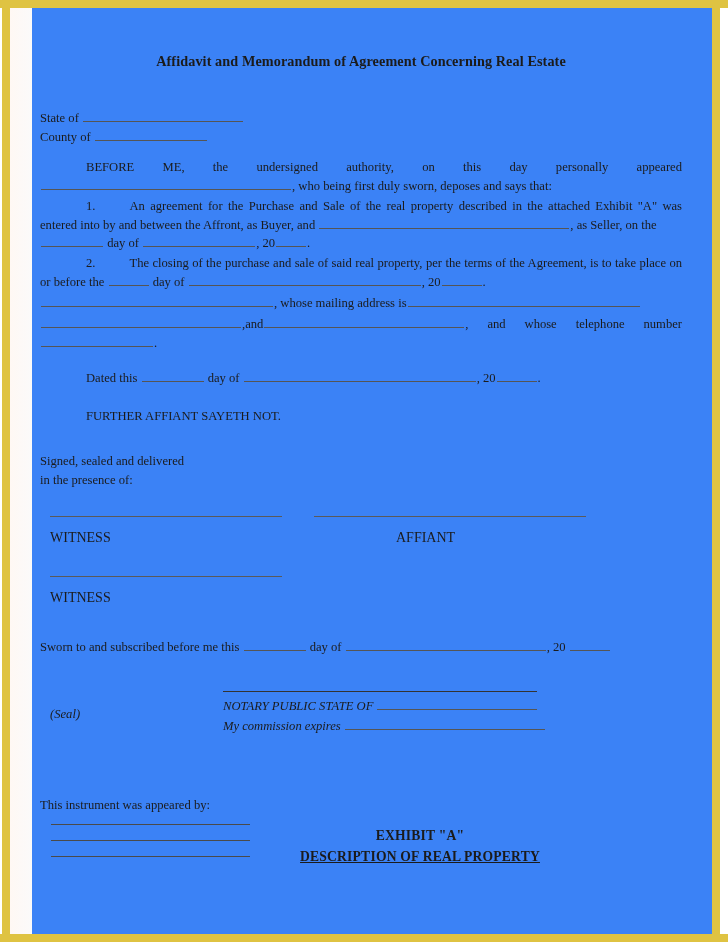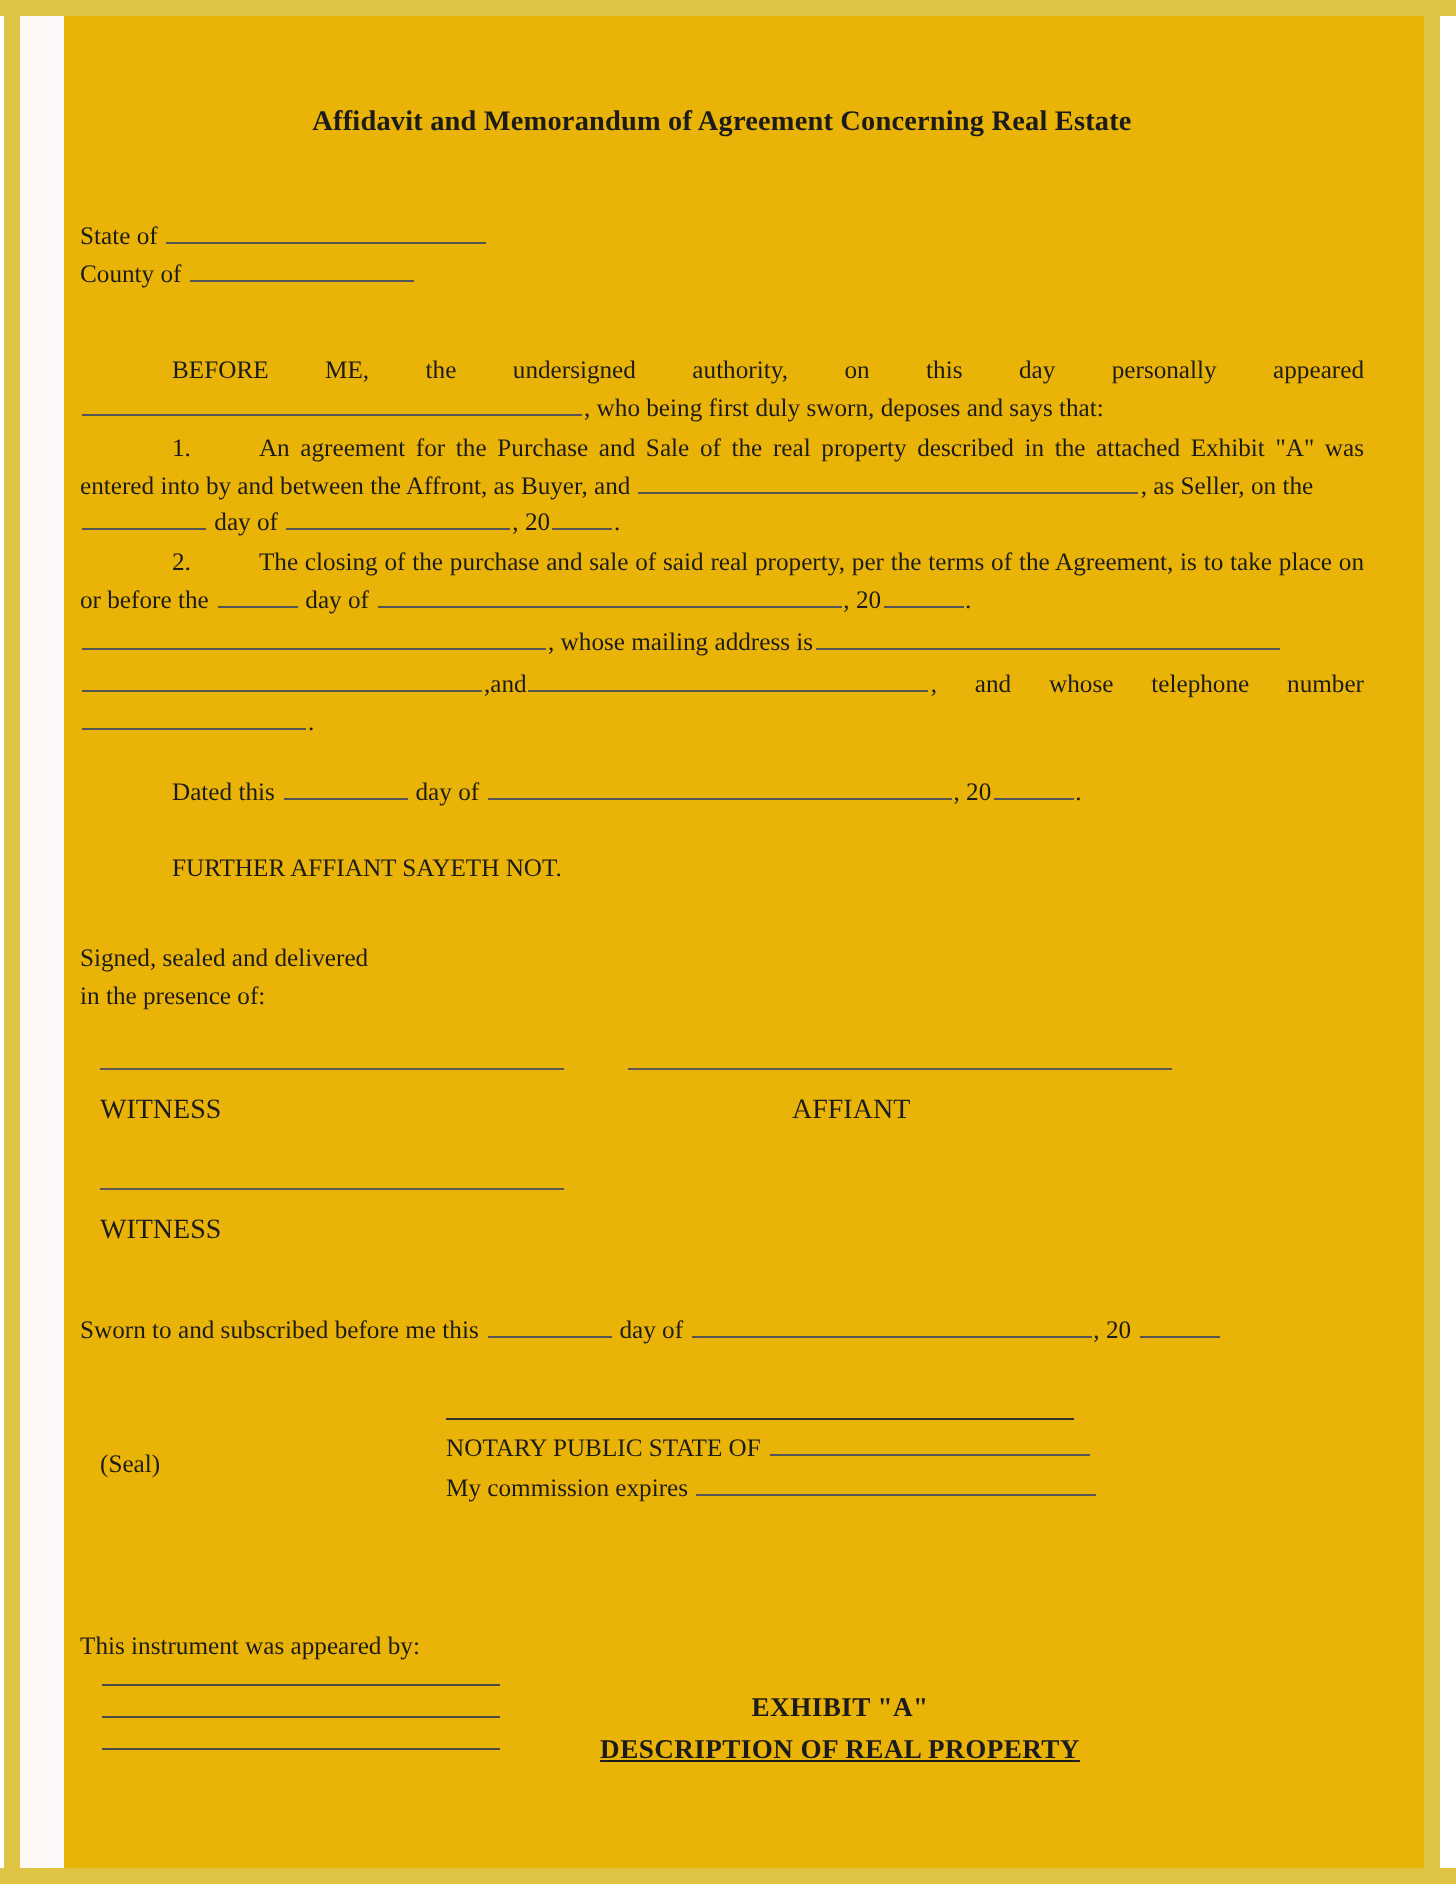--- a/index.html
+++ b/index.html
@@ -48,21 +48,21 @@
   .gutter-left  { left: 0;  width: 2px; }
   .gutter-right { right: 0; width: 8px; }
 
   
   .sheet {
     position: absolute;
     left: 10px;
     right: 16px;
     top: 0;
     bottom: 0;
-    background: #eab308;
+    background: #3b82f6;
     overflow: hidden;
   }
   .sheet::before {
     
     content: "";
     position: absolute;
     left: 0; top: 0; bottom: 0;
     width: 22px;
     background: linear-gradient(to right, #fff8f4, #fbfafa);
     pointer-events: none;
@@ -105,21 +105,21 @@
     margin-top: 38px;
     line-height: 1.5;
   }
   .state-block .line { white-space: nowrap; }
 
   .para {
     margin-top: 2px;
     text-align: justify;
     text-justify: inter-word;
   }
-  .para.first { margin-top: 30px; }
+  .para.first { margin-top: 12px; }
   .indent { display: inline-block; width: 46px; }
   .numgap { display: inline-block; width: 34px; }
 
   .para-lines {
     margin-top: 2px;
     text-align: justify;
   }
 
   .dated {
     margin-top: 17px;
@@ -157,20 +157,21 @@
   .sig-label.w1 { left: 10px; }
   .sig-label.w2 { left: 10px; }
   .sig-label.af { left: 356px; }
 
   .sworn { margin-top: 28px; }
 
   .notary-block {
     position: relative;
     margin-top: 32px;
     height: 60px;
+    font-style: italic;
   }
   .seal-label {
     position: absolute;
     left: 10px;
     top: 17px;
   }
   .notary-rule {
     position: absolute;
     left: 183px;
     top: 2px;

